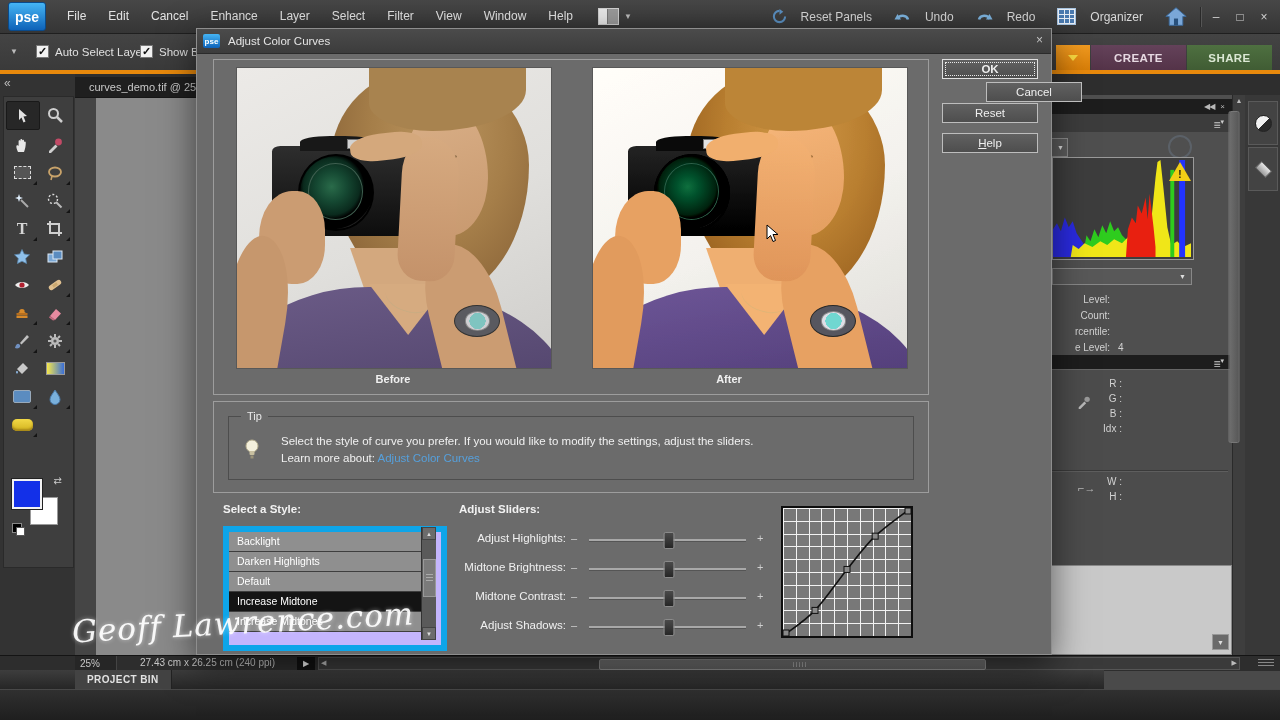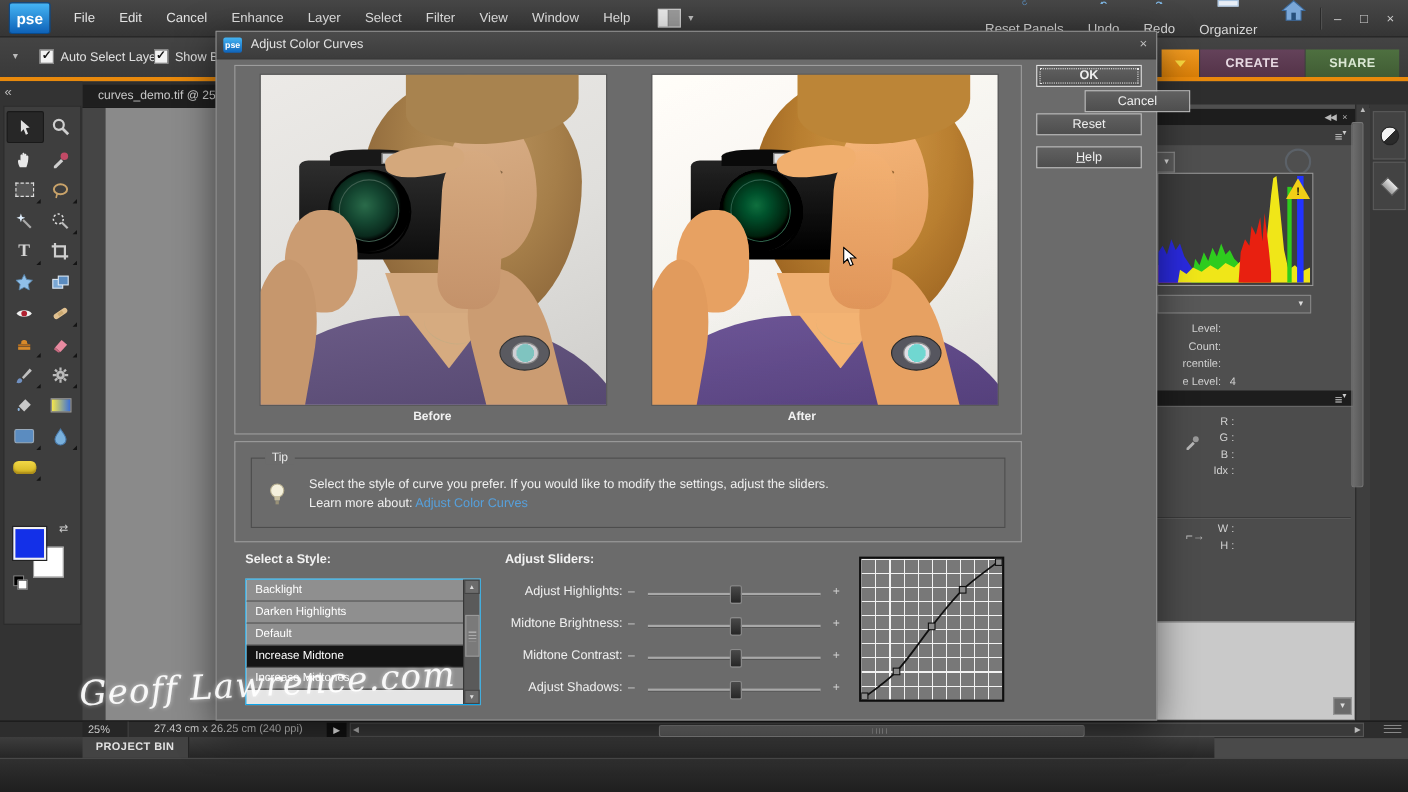--- a/index.html
+++ b/index.html
@@ -10,21 +10,21 @@
   .menubar{position:absolute;left:0;top:0;width:1280px;height:33px;
     background:linear-gradient(#474747,#353535);border-bottom:1px solid #1f1f1f;display:flex;align-items:center;z-index:6;}
   .pse-logo{width:36px;height:27px;margin:0 10px 0 8px;border-radius:3px;border:1px solid #0a4a8a;
     background:linear-gradient(#45b5f4,#0e62b8);color:#fff;font-weight:bold;font-size:14px;
     display:flex;align-items:center;justify-content:center;}
   .menu-item{font-size:12px;color:#e3e3e3;padding:0 11px;line-height:33px;cursor:default;}
   .layout-pick{display:flex;align-items:center;margin-left:14px;}
   .layout-ic{width:19px;height:15px;border:1px solid #cfcfcf;background:#9a9a9a;position:relative;}
   .layout-ic::after{content:"";position:absolute;left:0;top:0;width:8px;height:15px;background:#e8e8e8;border-right:1px solid #777;}
   .mb-right{position:absolute;right:6px;top:0;height:33px;display:flex;align-items:center;gap:4px;}
-  .mb-btn{display:flex;align-items:center;gap:14px;font-size:12px;color:#d8d8d8;padding:0 9px;height:33px;flex-direction:column;}
+  .mb-btn{display:flex;align-items:center;gap:14px;font-size:12px;color:#d8d8d8;padding:0 9px;height:33px;}
   .mb-sep{width:1px;height:20px;background:#2a2a2a;border-right:1px solid #555;}
   .winctl{font-size:12px;color:#cfcfcf;width:20px;text-align:center;}
   .org-grid{width:15px;height:13px;border:1px solid #a8c4e0;background:#e8eef6;display:grid;
     grid-template-columns:1fr 1fr 1fr;grid-template-rows:1fr 1fr 1fr;gap:1px;padding:1px;}
   .org-grid i{background:#4a7ab0;}
 
   
   .optionsbar{position:absolute;left:0;top:33px;width:1280px;height:37px;background:linear-gradient(#444,#3a3a3a);z-index:2;}
   .opt-caret{position:absolute;left:10px;top:14px;font-size:8px;color:#bbb;}
   .chk{position:absolute;display:flex;align-items:center;gap:6px;font-size:11.5px;color:#e0e0e0;}
@@ -144,21 +144,21 @@
   .dlg-btn.cancel{top:53px;margin-left:44px;} .dlg-btn.reset{top:74px;} .dlg-btn.help{top:104px;}
   .dlg-btn.help u{text-decoration:underline;}
   .tip-panel{position:absolute;left:16px;top:372px;width:714px;height:90px;border:1px solid #9d9d9d;}
   .tip-fs{position:absolute;left:14px;top:14px;width:684px;height:62px;border:1px solid #4d4d4d;}
   .tip-legend{position:absolute;left:12px;top:-7px;background:#6b6b6b;padding:0 6px;font-size:11px;color:#e8e8e8;}
   .bulb{position:absolute;left:16px;top:22px;}
   .tip-line1{position:absolute;left:52px;top:18px;font-size:11.5px;color:#f0f0f0;}
   .tip-line2{position:absolute;left:52px;top:35px;font-size:11.5px;color:#f0f0f0;}
   .tip-link{color:#56a0dc;}
   .sec-label{position:absolute;font-size:11.5px;font-weight:bold;color:#f2f2f2;}
-  .stylelist{position:absolute;left:26px;top:497px;width:212px;height:113px;background:#e5e5e5;border:1px solid #0ea5e9;overflow:hidden;}
+  .stylelist{position:absolute;left:26px;top:497px;width:212px;height:113px;background:#c4b5fd;border:6px solid #0ea5e9;overflow:hidden;}
   .style-item{height:19px;line-height:19px;background:#8f8f8f;border-bottom:1px solid #3e3e3e;color:#fff;
     font-size:10.5px;padding-left:8px;margin-right:14px;}
   .style-item.selected{background:#141414;}
   .list-scroll{position:absolute;right:0;top:0;width:14px;height:113px;background:#5a5a5a;border-left:1px solid #333;}
   .ls-btn{position:absolute;left:0;width:14px;height:13px;background:#6c6c6c;border:1px solid #444;box-sizing:border-box;
     color:#ddd;font-size:6px;display:flex;align-items:center;justify-content:center;}
   .ls-thumb{position:absolute;left:1px;top:32px;width:11px;height:36px;background:#7a7a7a;border:1px solid #999;
     display:flex;align-items:center;justify-content:center;}
   .ls-thumb i{width:7px;height:9px;background:repeating-linear-gradient(#aaa 0 1px,transparent 1px 3px);}
   .sliders{position:absolute;left:262px;top:496px;width:320px;}

